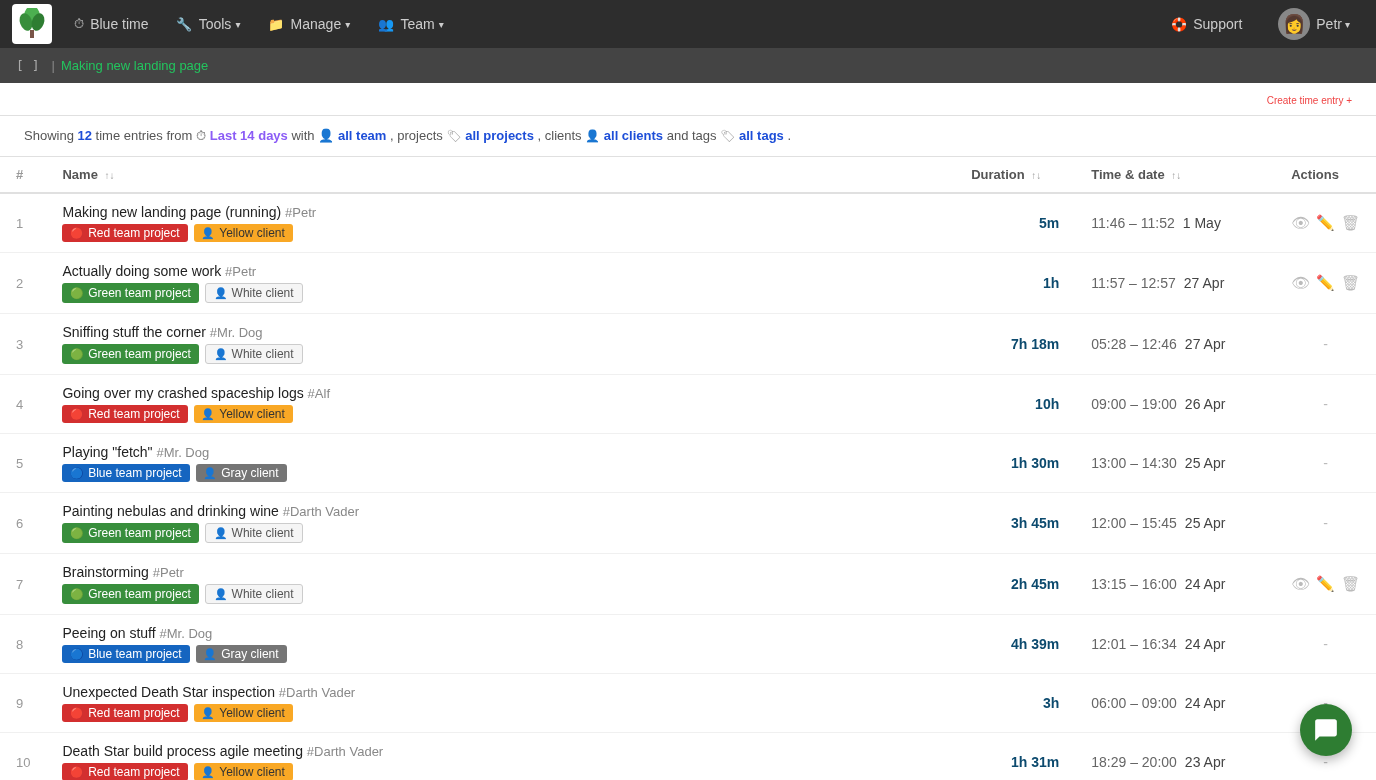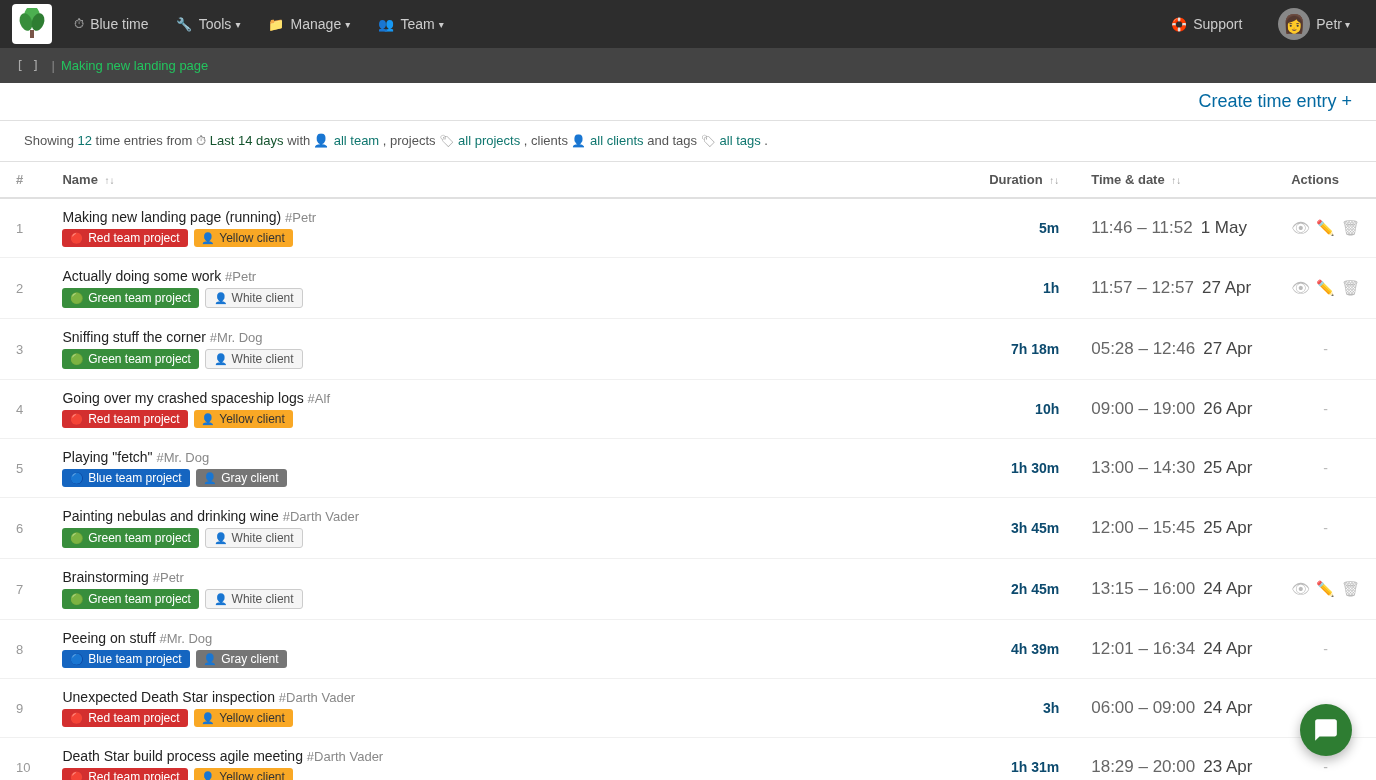--- a/index.html
+++ b/index.html
@@ -58,36 +58,36 @@
     .breadcrumb-text { color: #22c55e; }
 
     
     .create-entry-bar {
       background: white;
       padding: 8px 24px;
       text-align: right;
       border-bottom: 1px solid #e0e0e0;
     }
     .create-entry-link {
-      color: #0369a1;
-      font-size: 18px;
+      color: #ef4444;
+      font-size: 10px;
       cursor: pointer;
       text-decoration: none;
     }
 
     
     .summary-bar {
       background: white;
       padding: 12px 24px;
       font-size: 13px;
       color: #555;
       border-bottom: 1px solid #e0e0e0;
     }
-    .summary-bar strong { font-weight: 400; color: #0f766e; }
-    .summary-bar .highlight { color: #14532d; font-weight: 400; }
+    .summary-bar strong { font-weight: 700; color: #1d4ed8; }
+    .summary-bar .highlight { color: #8b5cf6; font-weight: 700; }
 
     
     .table-container {
       background: white;
       margin: 0;
     }
     table {
       width: 100%;
       border-collapse: collapse;
     }
@@ -97,38 +97,38 @@
     thead th {
       padding: 10px 16px;
       text-align: left;
       font-weight: 600;
       font-size: 13px;
       color: #555;
       white-space: nowrap;
     }
     thead th.col-hash { width: 40px; color: #999; }
     thead th.col-name { }
-    thead th.col-duration { text-align: right; width: 120px; }
+    thead th.col-duration { width: 120px; }
     thead th.col-timedate { width: 200px; }
     thead th.col-actions { width: 100px; text-align: left; }
 
     .sort-icon { font-size: 10px; color: #999; margin-left: 3px; }
 
     tbody tr {
       border-bottom: 1px solid #f0f0f0;
     }
 
     td {
       padding: 10px 16px;
       vertical-align: middle;
     }
     td.col-hash { color: #999; font-size: 13px; }
     td.col-name { }
     td.col-duration { text-align: right; font-weight: 600; color: #0c4a6e; font-size: 14px; }
-    td.col-timedate { color: #666; font-size: 17px; white-space: nowrap; }
+    td.col-timedate { color: #666; font-size: 14px; white-space: nowrap; }
     td.col-actions { text-align: center; }
 
     .entry-title {
       font-size: 14px;
       font-weight: 500;
       color: #222;
       margin-bottom: 4px;
     }
     .entry-user {
       color: #888;

